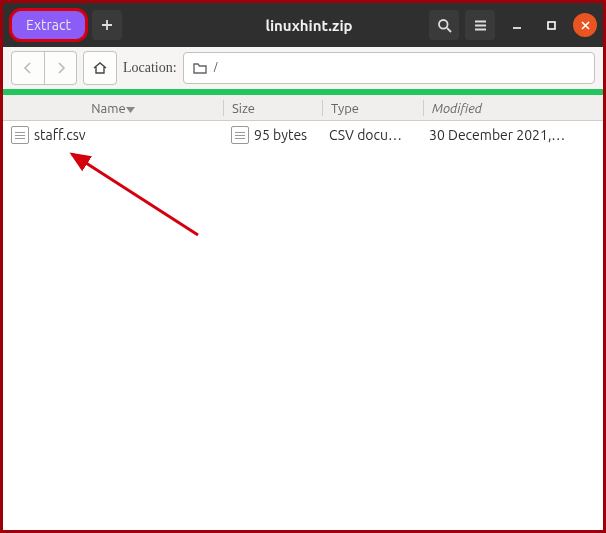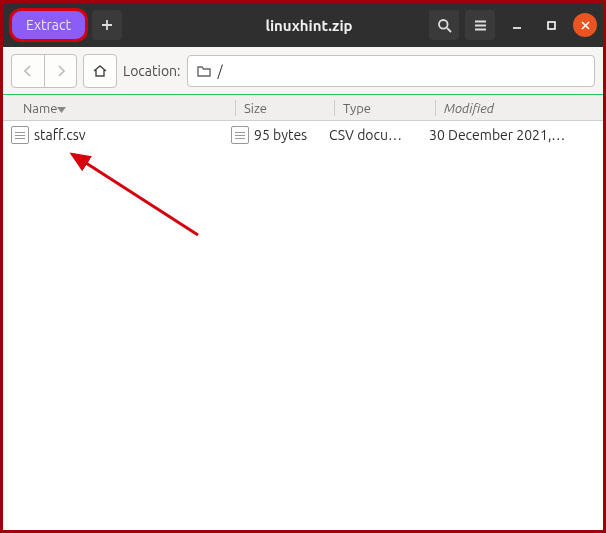--- a/index.html
+++ b/index.html
@@ -72,26 +72,27 @@
     margin-left: 4px;
     border-radius: 50%;
     cursor: pointer;
   }
   .win-ctrl.close { background: #e95420; }
   .win-ctrl svg { stroke: #fff; fill: none; stroke-width: 1.6; }
 
   
   .toolbar {
     background: #f6f5f4;
-    border-bottom: 1px solid #22c55e;
+    border-bottom: 6px solid #22c55e;
     height: 48px;
     display: flex;
     align-items: center;
     padding: 0 8px;
     gap: 6px;
+    font-family: Liberation Serif, serif;
   }
   .tool-group {
     display: flex;
     border: 1px solid #c4c1be;
     border-radius: 4px;
     background: #fdfdfc;
     overflow: hidden;
   }
   .tool-btn {
     width: 32px; height: 32px;
@@ -122,21 +123,21 @@
   .colheaders {
     display: flex;
     background: #f1efed;
     border-bottom: 1px solid #d0cecb;
     color: #666;
     font-size: 13px;
     height: 26px;
     align-items: center;
   }
   .col { padding: 0 8px; }
-  .col-name { width: 220px; display: flex; align-items: center; justify-content: flex-start; margin-left: 12px; }
+  .col-name { width: 220px; display: flex; align-items: center; justify-content: center; }
   .col-size { width: 98px; }
   .col-type { width: 100px; }
   .col-mod  { flex: 1; font-style: italic; }
   .divider { width: 1px; background: #d0cecb; height: 16px; }
   .sort-caret svg { fill: #888; }
 
   
   .content {
     background: #fff;
     flex: 1;

